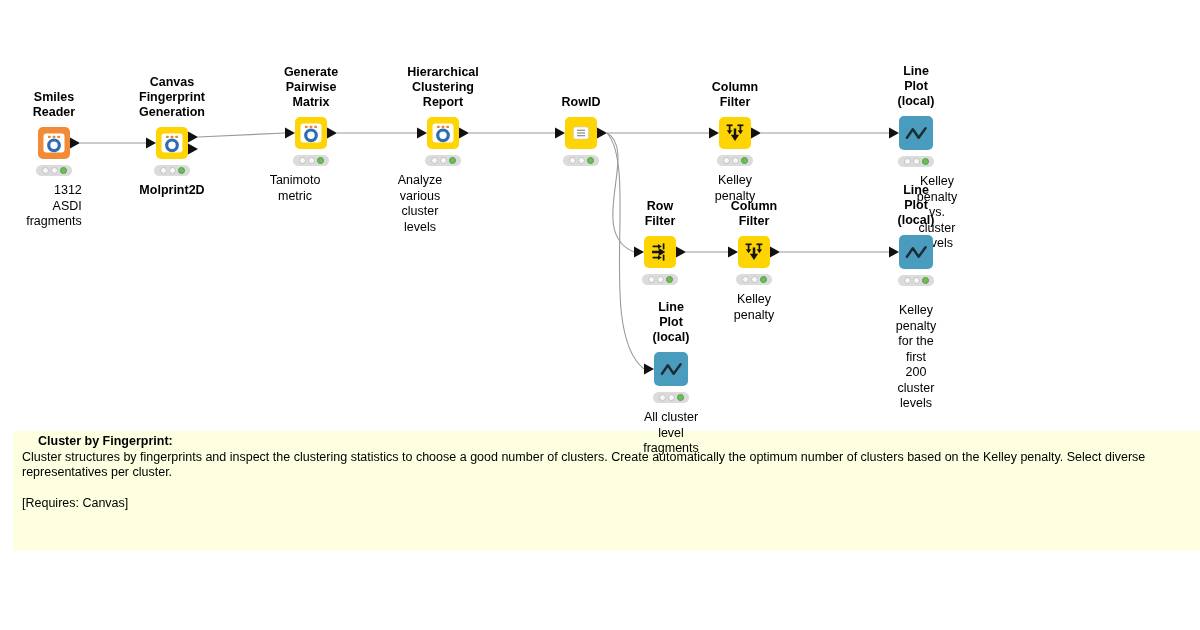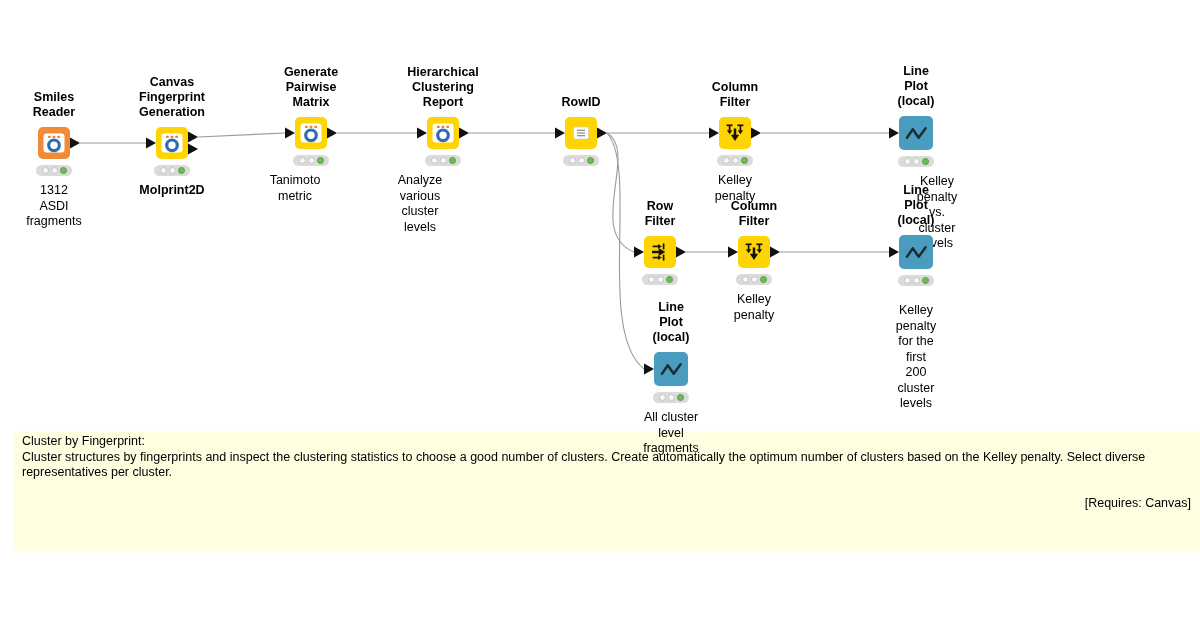--- a/index.html
+++ b/index.html
@@ -30,23 +30,23 @@
   .node-label{
     position:absolute;transform:translateX(-50%);
     font-size:12.5px;color:#000;text-align:center;
     white-space:pre-line;line-height:15.5px;pointer-events:auto;
   }
   .annotation{
     position:absolute;left:13px;top:431px;width:1187px;height:120px;
     box-sizing:border-box;padding:3px 9px;z-index:0;
     font-size:12.5px;line-height:15.5px;color:#000;
   }
-  .ann-title{font-weight:normal;}
+  .ann-title{font-weight:bold;margin-left:16px;}
   .ann-body{max-width:1130px;}
-  .ann-req{margin-top:15.5px;text-align:right;}
+  .ann-req{margin-top:15.5px;}
 </style>
 </head>
 <body>
 
 <div class="canvas">
   <svg id="wires" width="1200" height="630">
       <path d="M 80 143 L 146 143" fill="none" stroke="#9A9A9A" stroke-width="1.1"></path>
       <path d="M 198 137 L 285 133" fill="none" stroke="#9A9A9A" stroke-width="1.1"></path>
       <path d="M 337 133 L 417 133" fill="none" stroke="#9A9A9A" stroke-width="1.1"></path>
       <path d="M 469 133 L 555 133" fill="none" stroke="#9A9A9A" stroke-width="1.1"></path>
@@ -86,21 +86,21 @@
             <rect x="14.7" y="8.7" width="2.6" height="2.3" rx="0.5" fill="#F08428"></rect>
             <rect x="19.4" y="8.7" width="2.6" height="2.3" rx="0.5" fill="#F08428"></rect>
             <circle cx="16" cy="18.3" r="5.3" fill="none" stroke="#2E6DB4" stroke-width="3.2"></circle>
           </svg>
         </div>
       <div class="node-status" style="left: 36px; top: 165px;">
         <span class="light"></span>
         <span class="light"></span>
         <span class="light on" style="background: rgb(108, 190, 84);"></span>
       </div>
-      <div class="node-label" style="left: 54px; top: 183px;">1312 ASDI
+      <div class="node-label" style="left: 54px; top: 183px; text-align: right;">1312 ASDI
 fragments</div>
     </div>
       <div class="wf-node">
       <div class="node-title" style="left: 172px; top: 120px;">Canvas Fingerprint
 Generation</div>
       <div class="node-icon" style="left: 156px; top: 127px; width: 32px; height: 32px; background: rgb(254, 212, 2);">
           <svg viewBox="0 0 32 32">
             <rect x="5.5" y="6.5" width="21" height="19" rx="3" fill="#FFFFFF"></rect>
             <rect x="10" y="8.7" width="2.6" height="2.3" rx="0.5" fill="#F08428"></rect>
             <rect x="14.7" y="8.7" width="2.6" height="2.3" rx="0.5" fill="#F08428"></rect>

